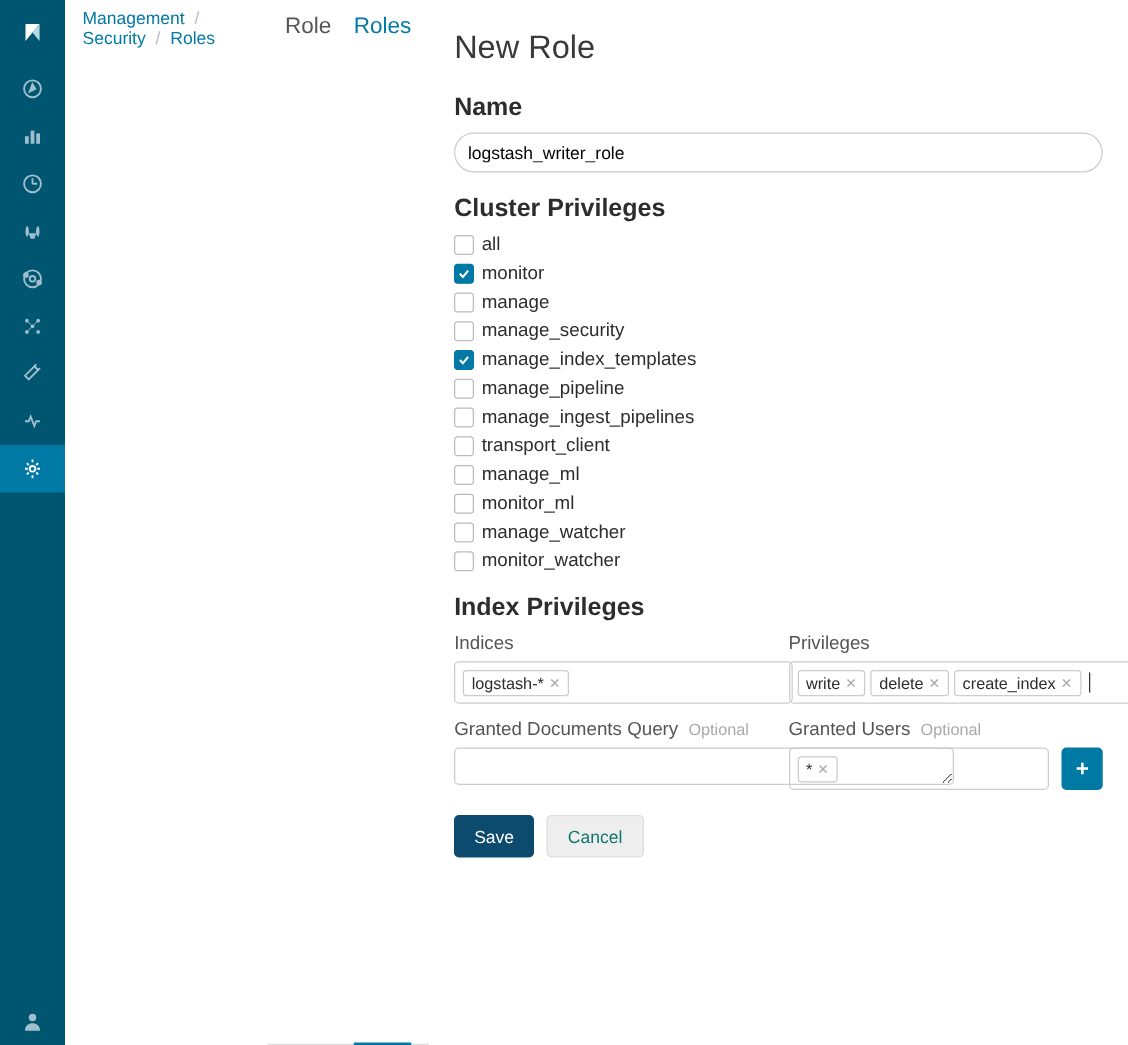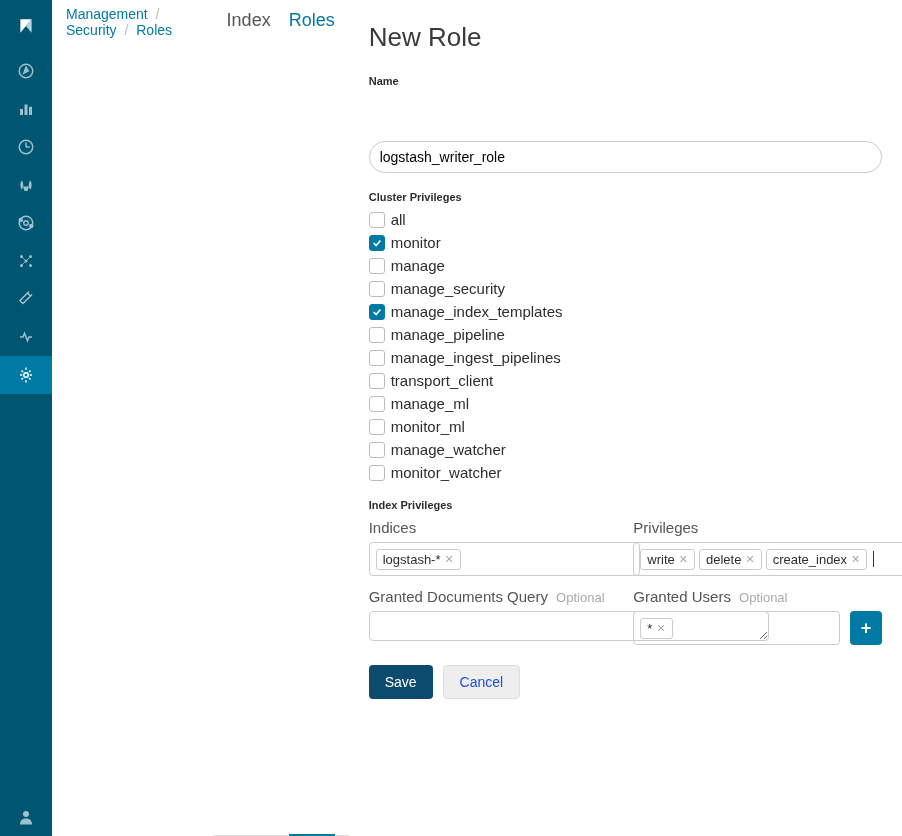--- a/index.html
+++ b/index.html
@@ -20,25 +20,25 @@
   .breadcrumbs a { color:#0079a5; text-decoration:none; }
   .breadcrumbs .sep { color:#bbb; margin:0 4px; }
 
   .tabs { display:flex; gap:18px; padding: 4px 14px 0 14px; border-bottom:1px solid #ddd; }
   .tab { padding: 6px 0 10px 0; font-size:18px; color:#555; cursor:pointer; }
   .tab.active { color:#0079a5; border-bottom:2px solid #0079a5; margin-bottom:-1px; }
 
   .content { padding: 22px 20px 20px 20px; overflow-y:auto; }
   .page-title { font-size:26px; color:#3a3a3a; font-weight:400; margin-bottom:22px; }
 
-  .field-label { font-weight:700; font-size:11px; margin-bottom:8px; display:block; }
+  .field-label { font-weight:700; font-size:20px; margin-bottom:8px; display:block; }
   .sub-label { font-weight:400; font-size:15px; color:#555; margin-bottom:6px; display:block; }
   .optional { color:#aaa; font-size:13px; font-weight:400; margin-left:4px; }
 
-  .text-input { width:100%; padding:7px 10px; border:1px solid #ccc; border-radius:16px; font-size:14px;margin-top:46px; }
+  .text-input { width:100%; padding:7px 10px; border:1px solid #ccc; border-radius:16px; font-size:14px; }
   .text-input::placeholder { color:#aaa; }
 
   .form-group { margin-bottom:18px; }
 
   .checkbox-list { display:flex; flex-direction:column; gap:6px; }
   .checkbox-row { display:flex; align-items:center; gap:6px; font-size:15px; }
   .cb { width:16px; height:16px; border:1px solid #bbb; border-radius:3px; display:inline-flex; align-items:center; justify-content:center; background:#fff; flex-shrink:0; }
   .cb.checked { background:#0079a5; border-color:#0079a5; color:#fff; }
   .cb.checked svg { width:10px; height:10px; }
 
@@ -50,21 +50,21 @@
   .token .x { color:#aaa; cursor:pointer; font-size:11px; }
   .token-cursor { width:1px; height:16px; background:#333; margin-left:2px; }
 
   .textarea { width:100%; height:30px; border:1px solid #ccc; border-radius:4px; padding:6px; resize:both; }
 
   .add-btn { width:52px; height:34px; background:#0079a5; border:none; border-radius:4px; color:#fff; display:flex; align-items:center; justify-content:center; cursor:pointer; font-size:18px; font-weight:700; }
 
   .action-row { display:flex; gap:10px; margin-top:20px; }
   .btn { padding:8px 16px; border-radius:4px; font-size:14px; cursor:pointer; border:none; }
   .btn-primary { background:#0c4a6e; color:#fff; }
-  .btn-secondary { background:#eee; color:#1d4ed8; border:1px solid #ddd; }
+  .btn-secondary { background:#eee; color:#0f766e; border:1px solid #ddd; }
 </style>
 </head>
 <body>
 
 <div class="layout">
 
   <div class="sidebar">
     <div class="logo">
       <svg viewBox="0 0 32 32">
           <polygon points="6,4 26,4 6,28" fill="#fff"></polygon>
@@ -143,21 +143,21 @@
   <div class="main">
     <div class="breadcrumbs">
       <a>Management</a>
       <span class="sep">/</span>
       <a>Security</a>
       <span class="sep">/</span>
       <a>Roles</a>
     </div>
 
     <div class="tabs">
-      <div class="tab">Index</div>
+      <div class="tab">Role</div>
       <div class="tab active">Roles</div>
     </div>
 
     <div class="content">
       <h1 class="page-title">New Role</h1>
 
       <div class="form-group">
         <label class="field-label">Name</label>
         <input class="text-input" value="logstash_writer_role" style="">
       </div>

